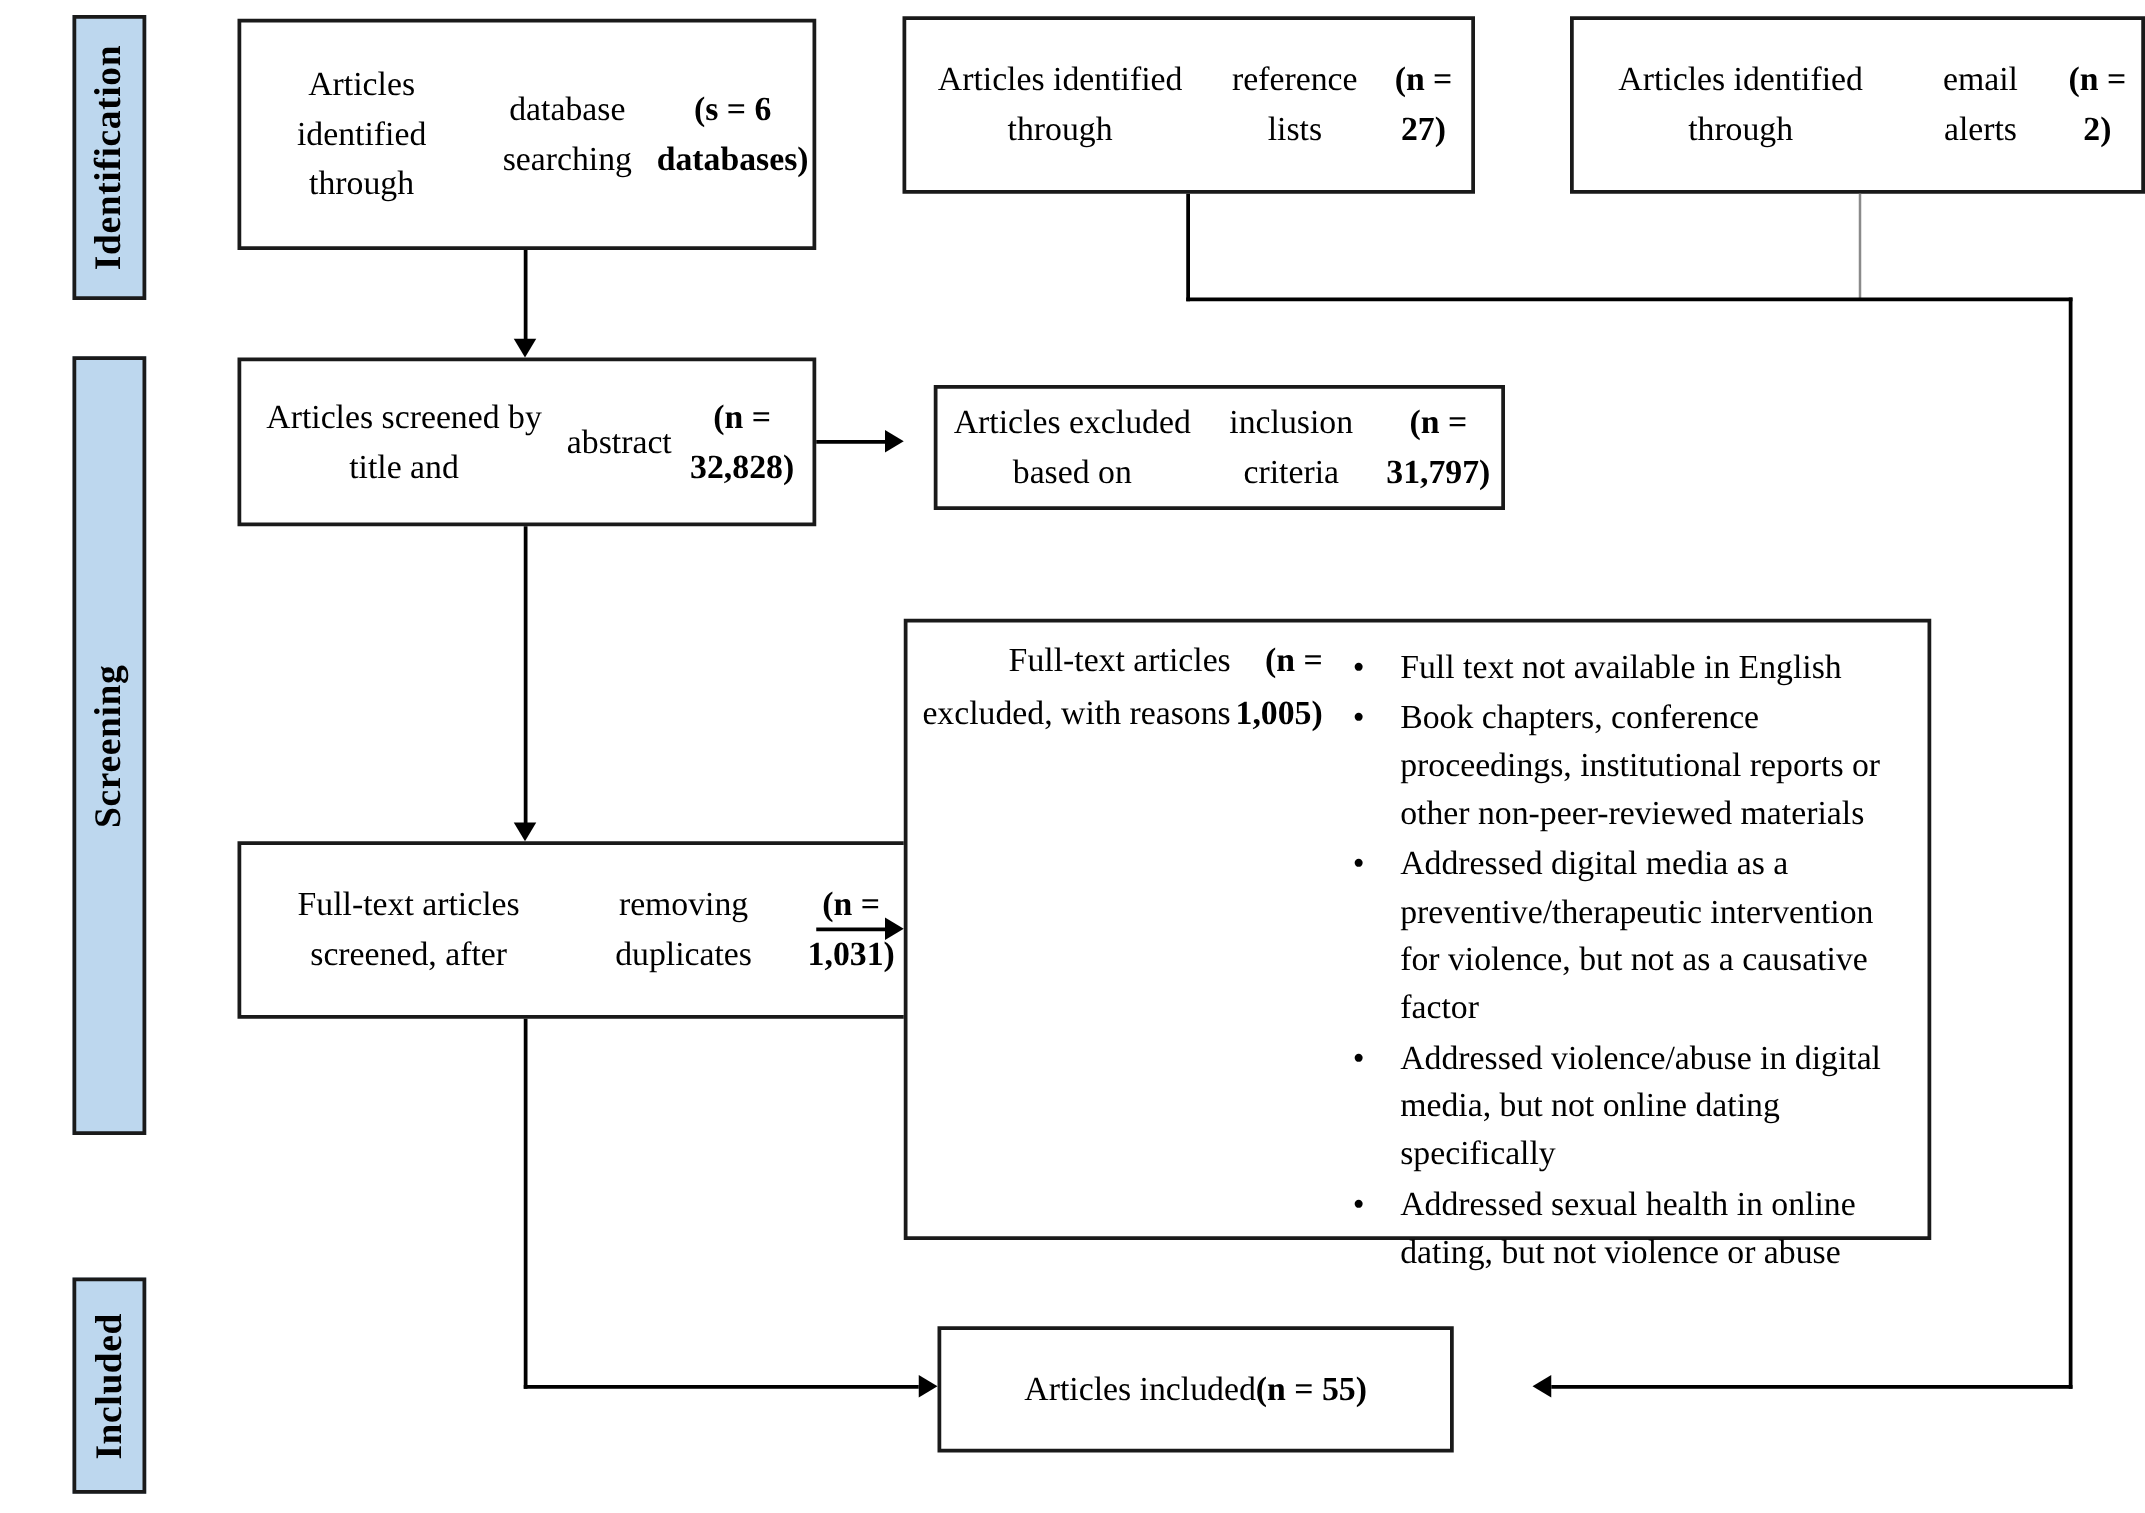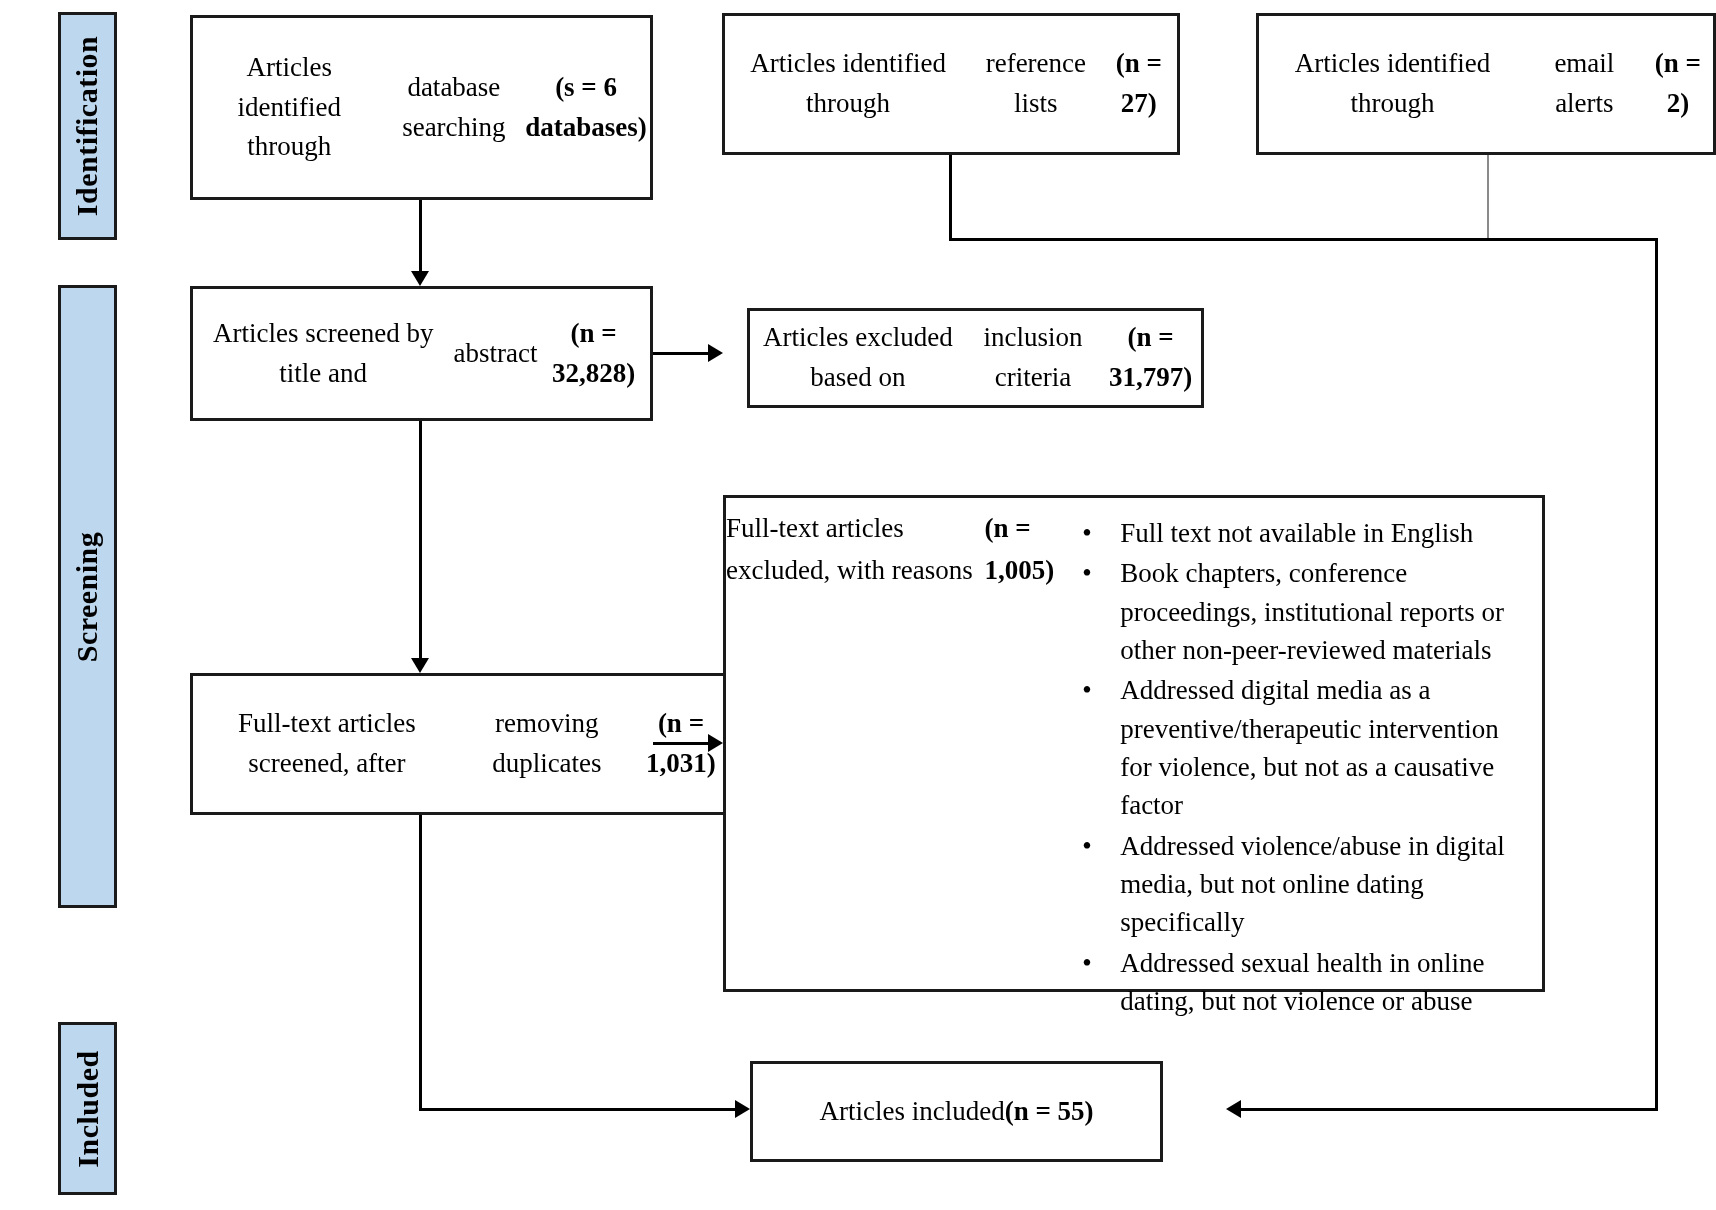--- a/index.html
+++ b/index.html
@@ -32,21 +32,21 @@
     background:#fff;
     border:3px solid var(--c-border,#1a1a1a);
     box-sizing:border-box;
     display:flex;justify-content:center;align-items:center;
     text-align:center;
     font-size:27px;line-height:1.48;
   }
   .b{font-weight:bold;}
   
   .box.reasons-box{justify-content:flex-start;align-items:stretch;text-align:left;padding:10px 14px 10px 0;}
-  .reasons-head{text-align:left;line-height:1.55;font-family:Liberation Serif, serif;}
+  .reasons-head{text-align:right;line-height:1.55;font-family:Liberation Serif, serif;}
   .reason-list{list-style:none;margin:6px 0 0 0;padding:0 10px 0 22px;}
   .reason-item{
     position:relative;
     padding-left:40px;
     max-width:690px;
     line-height:1.42;
     margin-bottom:2px;
   }
   .reason-item::before{
     content:"\2022";

